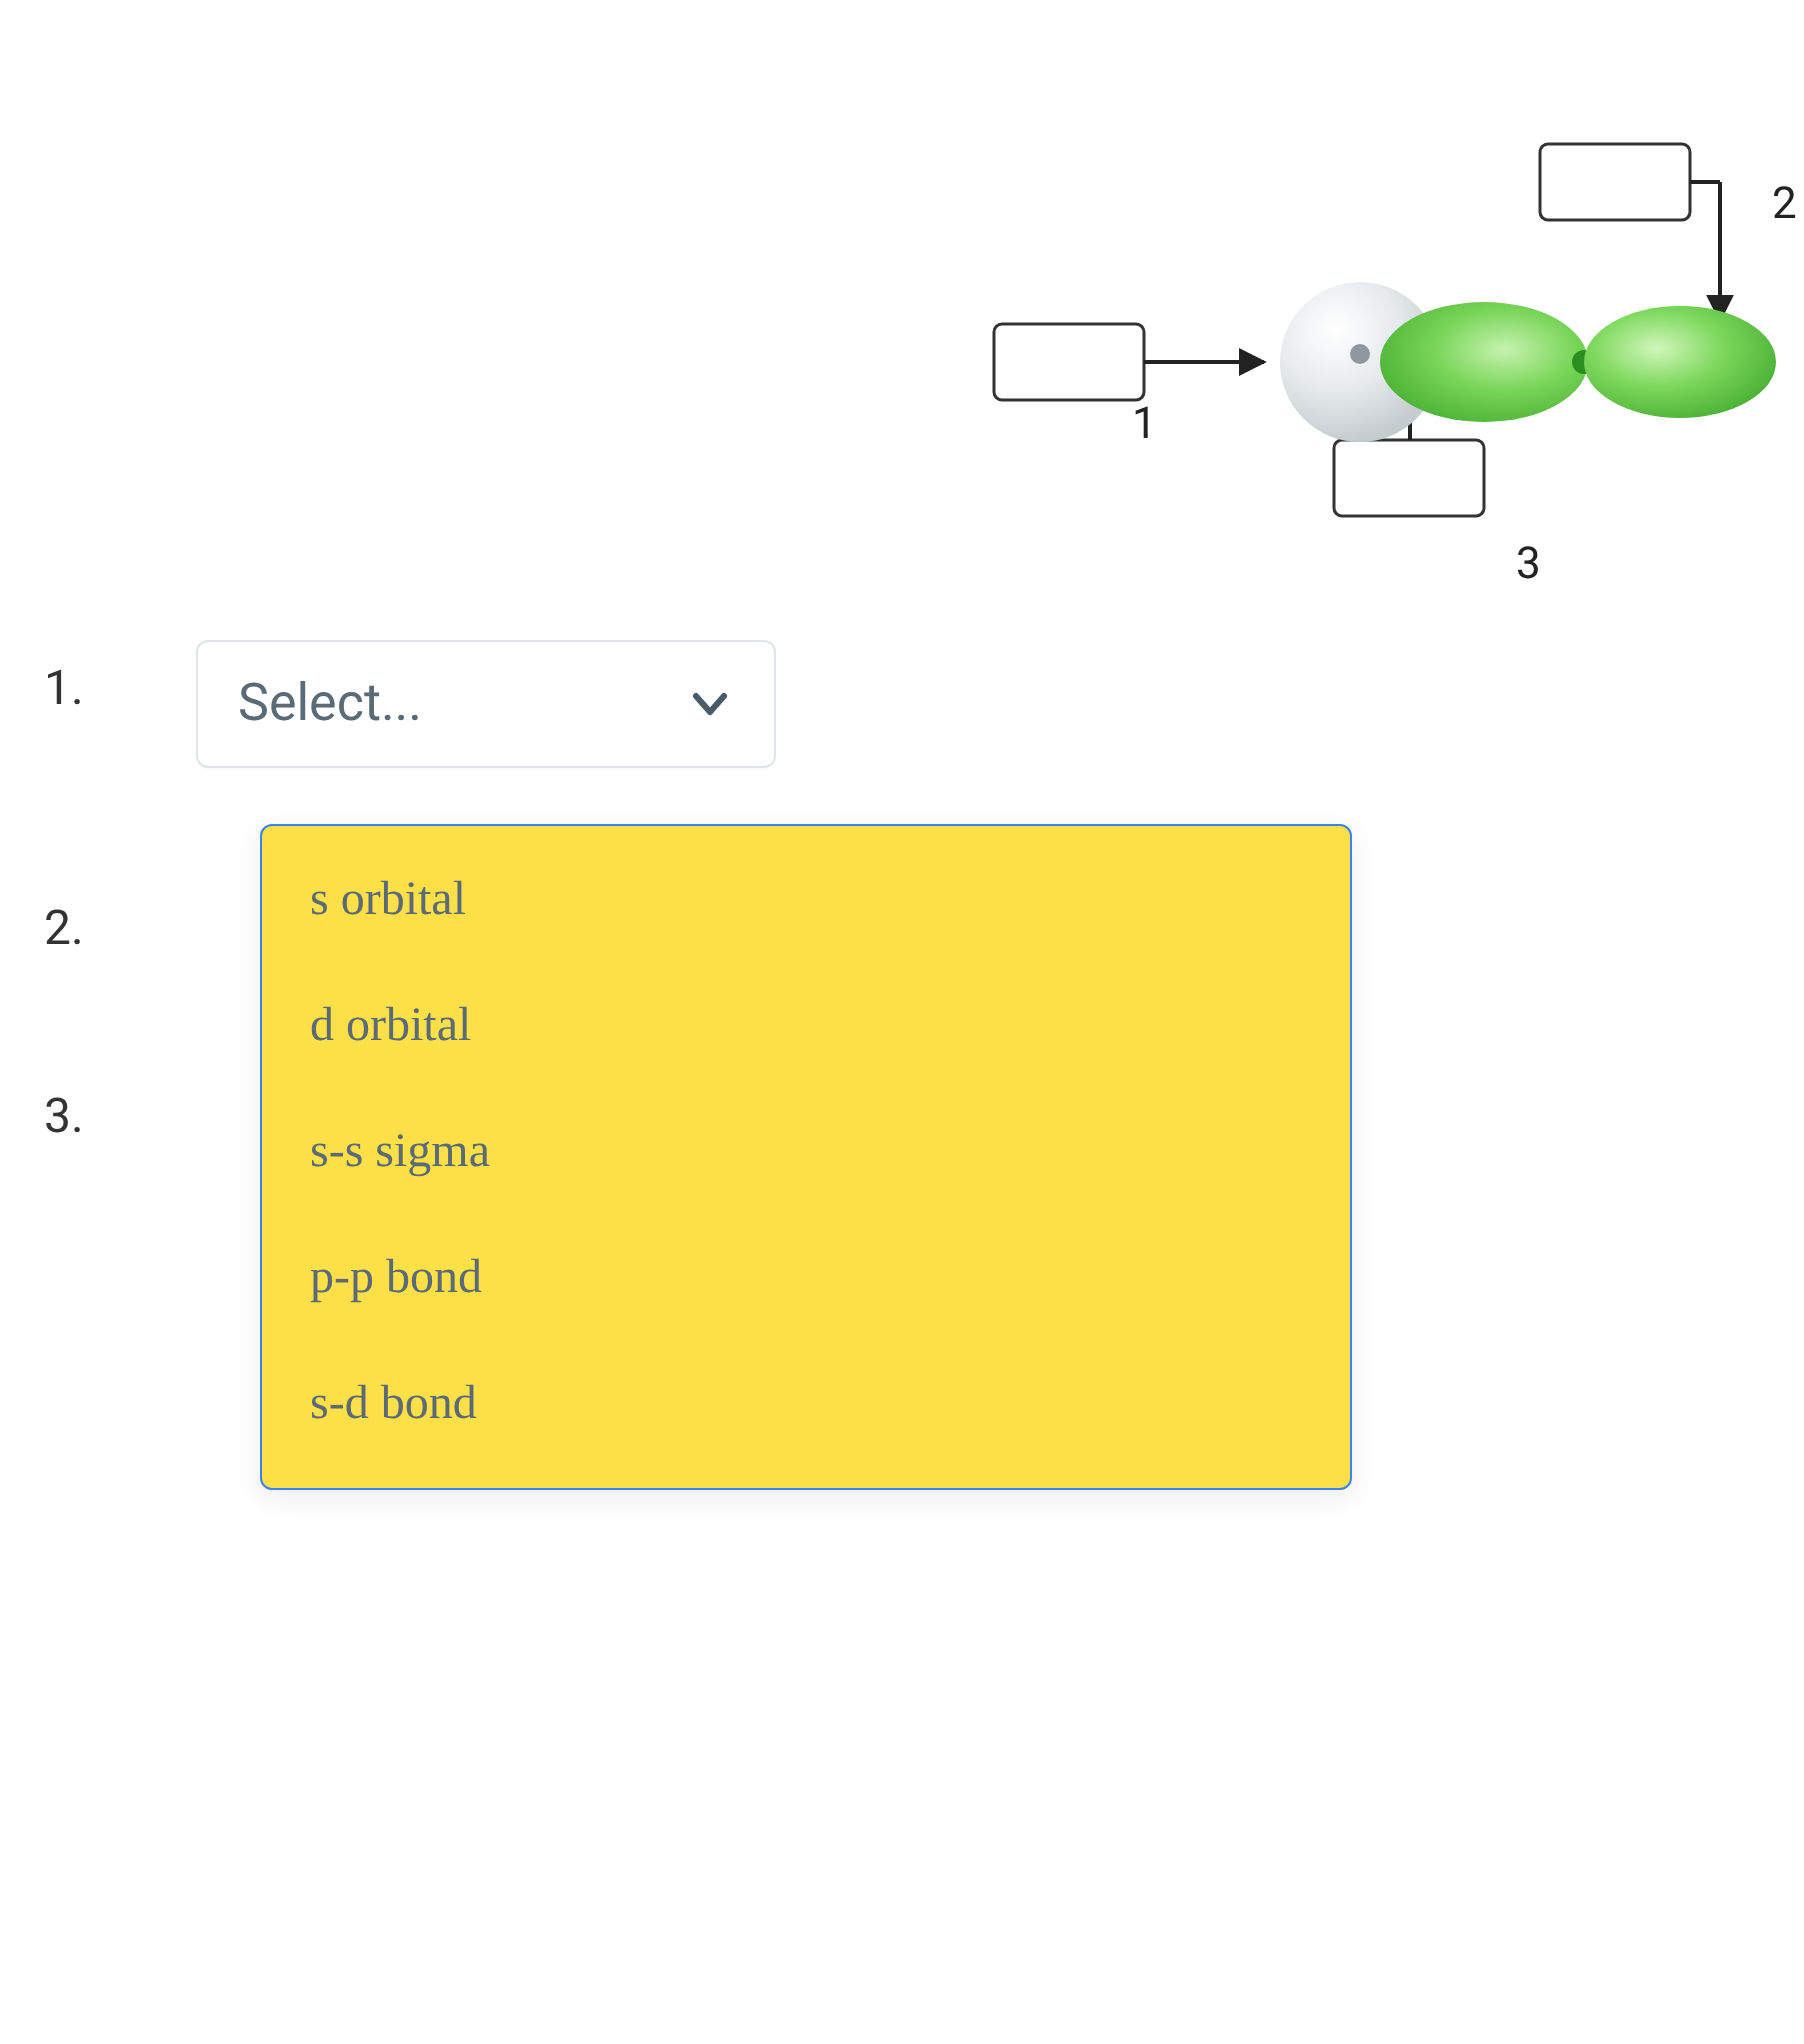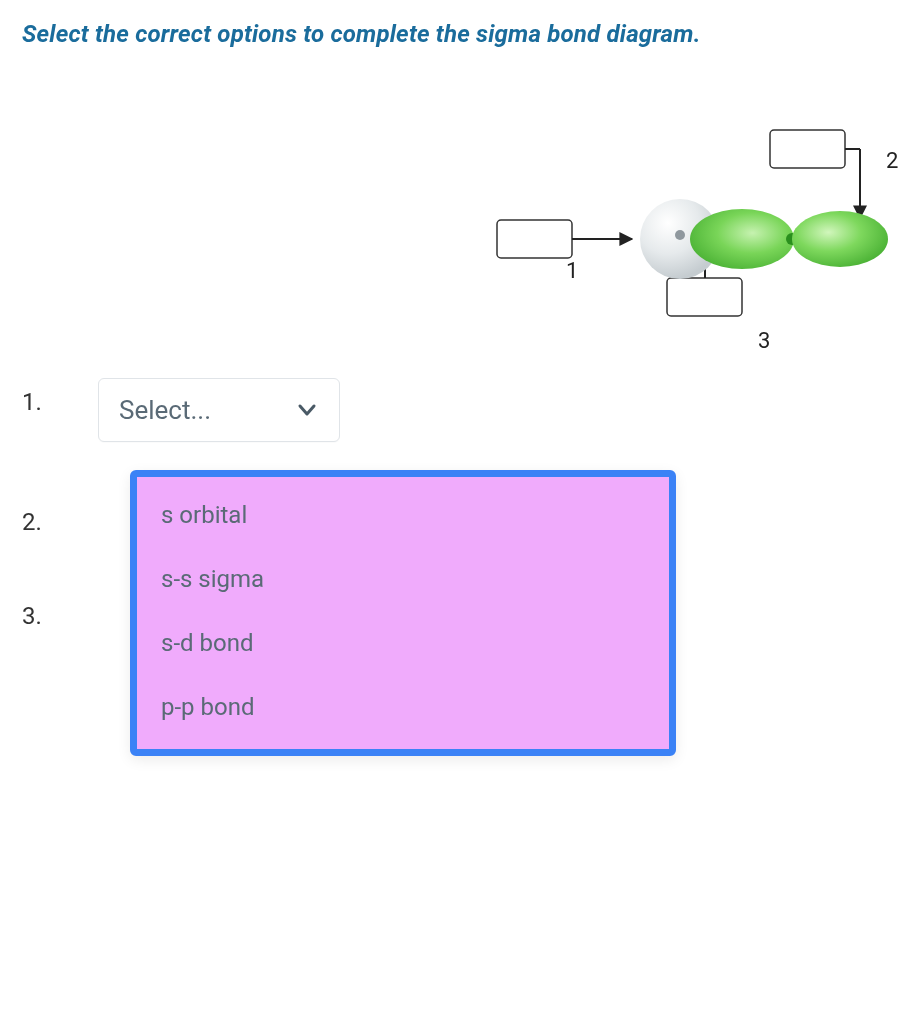--- a/index.html
+++ b/index.html
@@ -55,21 +55,21 @@
     gap: 36px;
     margin-bottom: 56px;
   }
   .q-num {
     width: 40px;
     font-size: 24px;
     color: #333;
     padding-top: 10px;
   }
   .select-box {
-    width: 242px;
+    width: 290px;
     height: 64px;
     border: 1px solid #e0e4e8;
     border-radius: 6px;
     background: #fff;
     display: flex;
     align-items: center;
     justify-content: space-between;
     padding: 0 22px 0 20px;
     font-size: 26px;
     color: #5a6a76;
@@ -80,39 +80,39 @@
     width: 20px;
     height: 20px;
   }
   .chev svg { display:block; }
   
   .dropdown {
     position: absolute;
     left: 108px;
     top: 92px;
     width: 546px;
-    background: #f0abfc;
-    border: 7px solid #3b82f6;
+    background: #fde047;
+    border: 1px solid #3b82f6;
     border-radius: 6px;
     box-shadow: 0 4px 14px rgba(0,0,0,0.08);
     padding: 6px 0 10px 0;
     z-index: 5;
+    font-family: Liberation Serif, serif;
   }
   .dd-item {
     padding: 18px 24px;
     font-size: 24px;
     color: #5a6a76;
     cursor: pointer;
   }
 </style>
 </head>
 <body>
 
 <div class="page">
-  <h2 class="instruction">Select the correct options to complete the sigma bond diagram.</h2>
 
   <div class="diagram-area">
     <svg class="diagram-svg" width="880" height="280" viewBox="0 0 880 280">
       <defs>
         <radialGradient id="sphereGrad" cx="35%" cy="30%" r="70%">
           <stop offset="0%" stop-color="#ffffff"></stop>
           <stop offset="55%" stop-color="#e6eaec"></stop>
           <stop offset="100%" stop-color="#c5ccd0"></stop>
         </radialGradient>
         <radialGradient id="lobeGradL" cx="60%" cy="40%" r="75%">
@@ -172,19 +172,20 @@
     <div class="q-row">
       <div class="q-num">2.</div>
     </div>
 
     <div class="q-row">
       <div class="q-num">3.</div>
     </div>
 
     <div class="dropdown">
       <div class="dd-item">s orbital</div>
+      <div class="dd-item">d orbital</div>
       <div class="dd-item">s-s sigma</div>
+      <div class="dd-item">p-p bond</div>
       <div class="dd-item">s-d bond</div>
-      <div class="dd-item">p-p bond</div>
     </div>
 
   </div>
 </div>
 
 </body></html>

